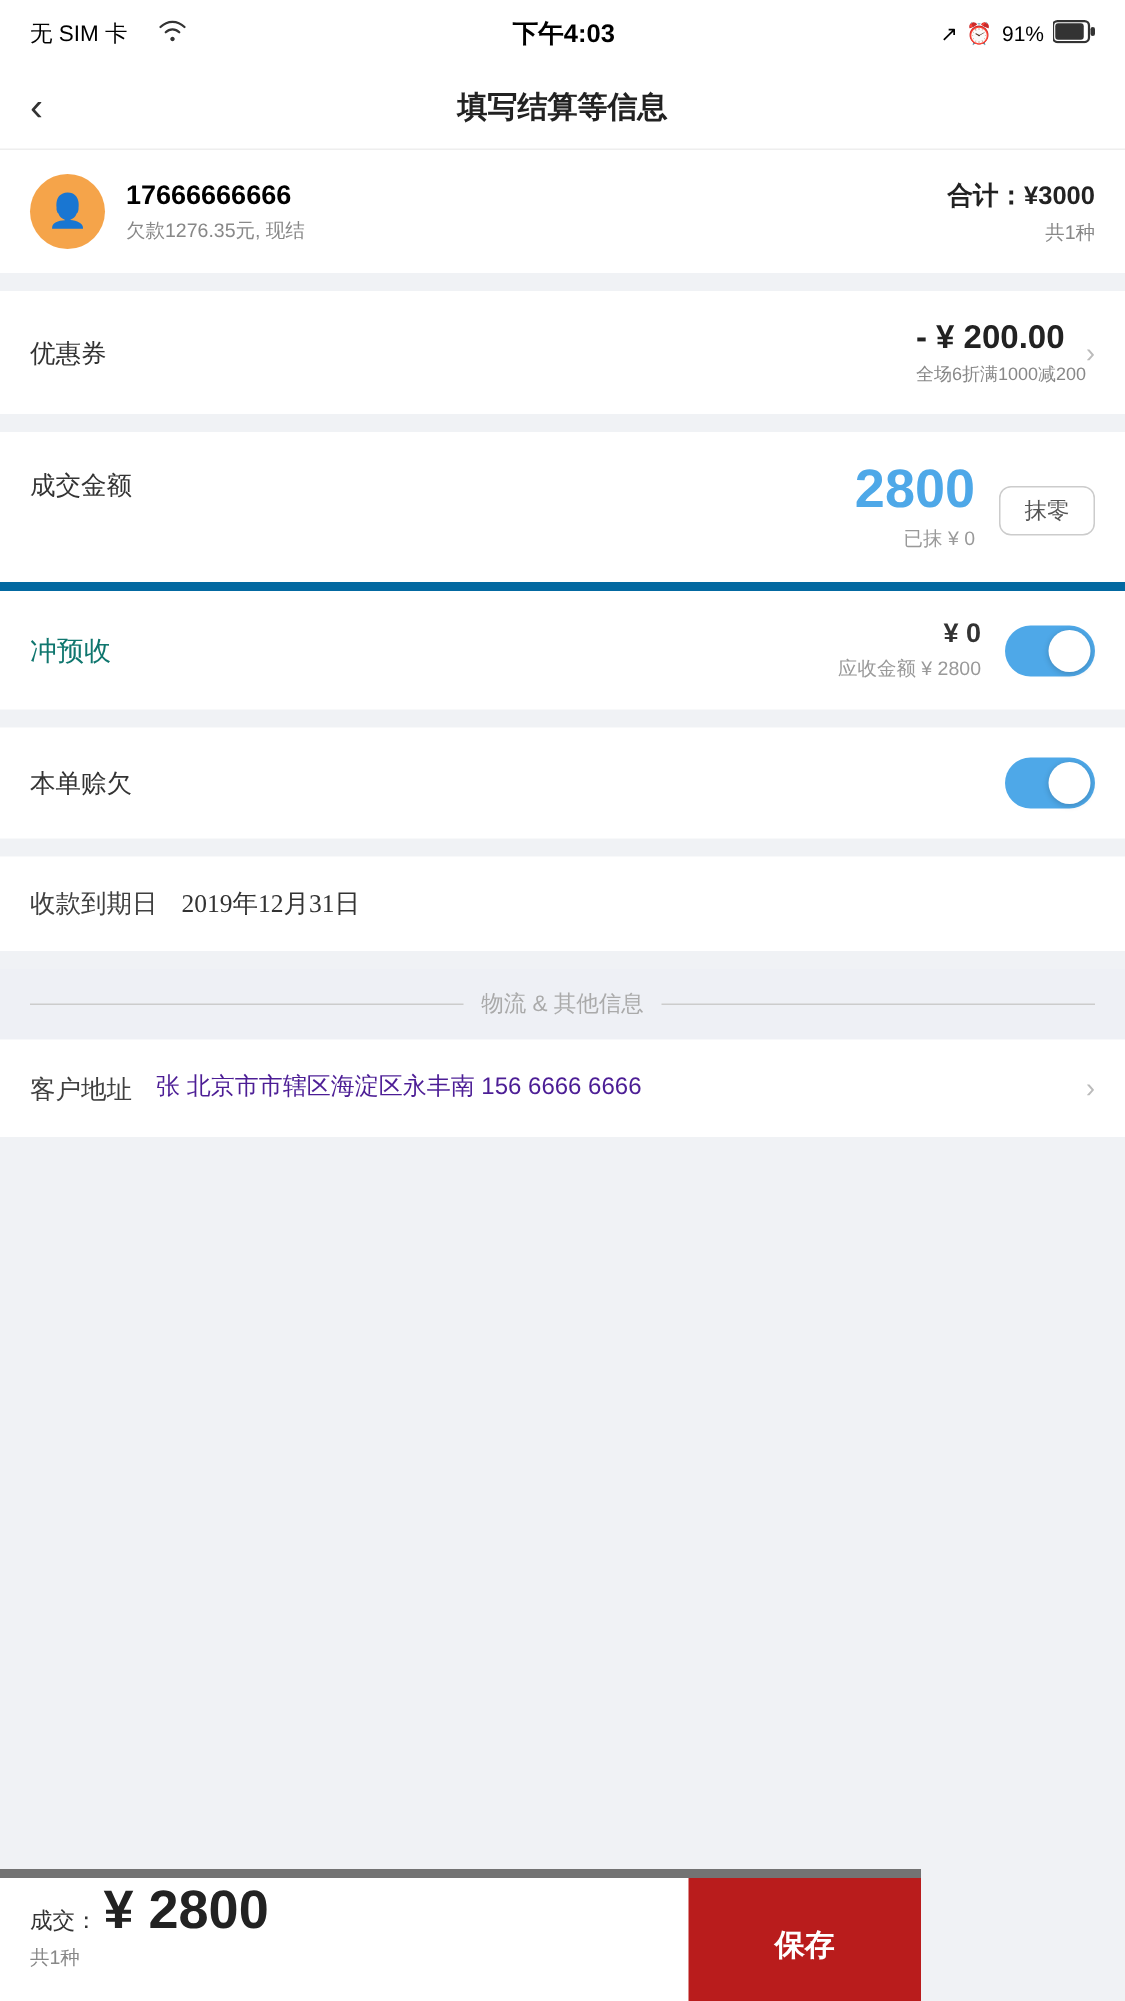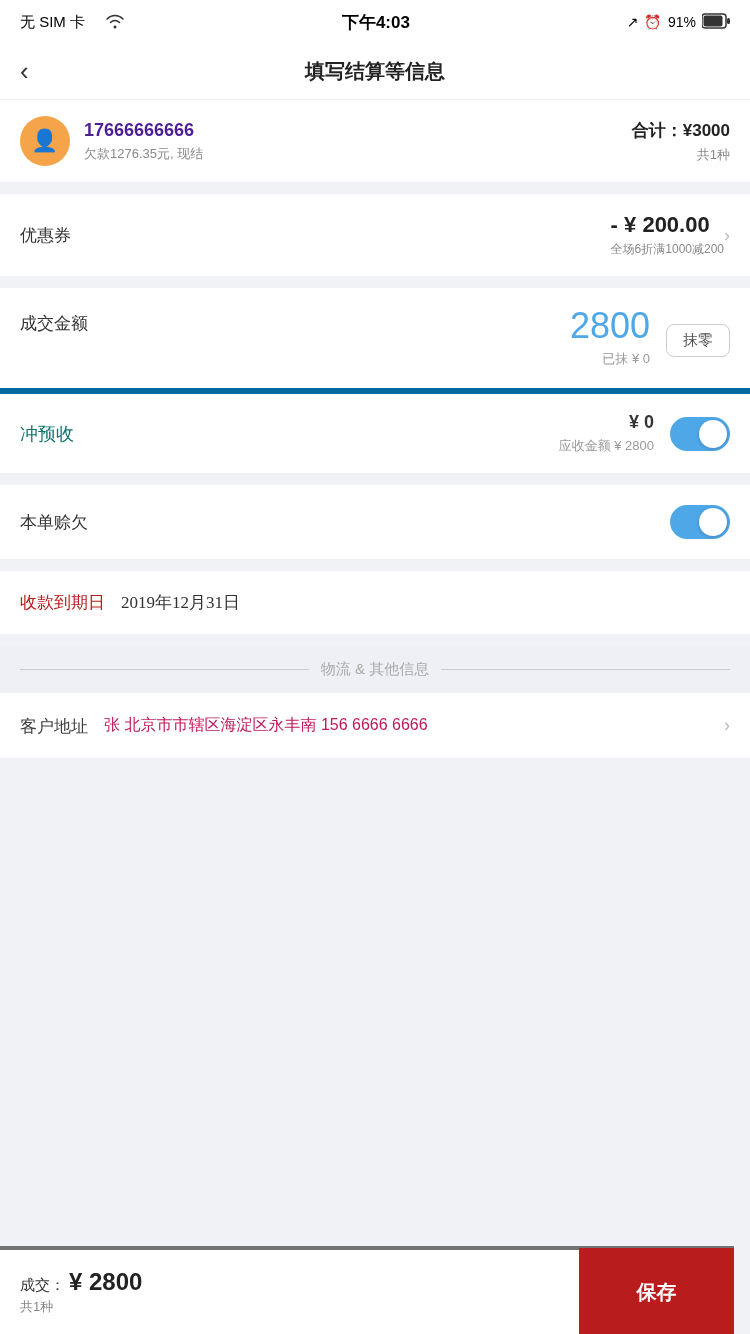--- a/index.html
+++ b/index.html
@@ -75,21 +75,21 @@
       width: 50px;
       height: 50px;
       border-radius: 50%;
       background: #f5a44a;
       display: flex;
       align-items: center;
       justify-content: center;
       color: #fff;
       font-size: 22px;
     }
-    .user-info .phone { font-size: 18px; font-weight: 600; color: #4c1d95; }
+    .user-info .phone { font-size: 18px; font-weight: 600; color: #000000; }
     .user-info .sub { font-size: 13px; color: #888; margin-top: 4px; }
     .user-right { text-align: right; }
     .user-right .total { font-size: 17px; font-weight: 600; color: #222; }
     .user-right .count { font-size: 13px; color: #888; margin-top: 4px; }
 
     
     .coupon-row {
       background: #fff;
       padding: 18px 20px;
       display: flex;
@@ -111,21 +111,21 @@
 
     .deal-row {
       padding: 20px 20px;
       display: flex;
       align-items: flex-start;
       justify-content: space-between;
       border-bottom: 6px solid #0369a1;
     }
     .deal-label { font-size: 17px; color: #333; padding-top: 4px; }
     .deal-right { display: flex; align-items: center; gap: 16px; }
-    .deal-amount { font-size: 36px; font-weight: 400; color: #4ea8e8; line-height: 1; }
+    .deal-amount { font-size: 36px; font-weight: 700; color: #4ea8e8; line-height: 1; }
     .deal-sub { font-size: 13px; color: #999; margin-top: 6px; text-align: right; }
     .round-btn {
       border: 1.5px solid #ccc;
       border-radius: 8px;
       padding: 6px 16px;
       font-size: 15px;
       color: #555;
       background: #fff;
       cursor: pointer;
       margin-top: 4px;
@@ -177,21 +177,21 @@
 
     
     .date-section {
       background: #fff;
       padding: 20px;
       display: flex;
       align-items: center;
       gap: 16px;
       margin-bottom: 12px;
     }
-    .date-label { font-size: 17px; color: #b91c1c; white-space: nowrap; }
+    .date-label { font-size: 17px; color: #404040; white-space: nowrap; }
     .date-value { font-size: 17px; color: #333; font-family: Liberation Serif, serif; }
 
     
     .logistics-divider {
       background: #eef0f5;
       padding: 14px 20px;
       display: flex;
       align-items: center;
       gap: 12px;
       margin-bottom: 0;
@@ -202,46 +202,46 @@
     
     .address-section {
       background: #fff;
       padding: 20px;
       display: flex;
       align-items: flex-start;
       justify-content: space-between;
       margin-top: 0;
     }
     .address-label { font-size: 17px; color: #404040; white-space: nowrap; margin-right: 16px; padding-top: 2px; }
-    .address-content { flex: 1; font-size: 16px; color: #be185d; line-height: 1.5; }
+    .address-content { flex: 1; font-size: 16px; color: #4c1d95; line-height: 1.5; }
 
     
     .bottom-space {
       height: 120px;
       background: #f0f2f5;
     }
 
     
     .bottom-bar {
       position: fixed;
       bottom: 0;
       left: 0;
-      width: 734px;
+      width: 614px;
       height: 88px;
       background: #fff;
       display: flex;
-      align-items: center;
-      border-top: 4px solid #737373;
+      align-items: flex-start;
+      border-top: 6px solid #737373;
     }
     .bottom-left {
       flex: 1;
       padding: 0 20px;
     }
     .bottom-deal { font-size: 15px; color: #333; }
-    .bottom-amount { font-size: 24px; font-weight: 700; color: #222; }
+    .bottom-amount { font-size: 36px; font-weight: 700; color: #222; }
     .bottom-count { font-size: 13px; color: #888; margin-top: 2px; }
     .bottom-btn {
       height: 88px;
       width: 155px;
       display: flex;
       align-items: center;
       justify-content: center;
       font-size: 20px;
       font-weight: 600;
       color: #fff;

